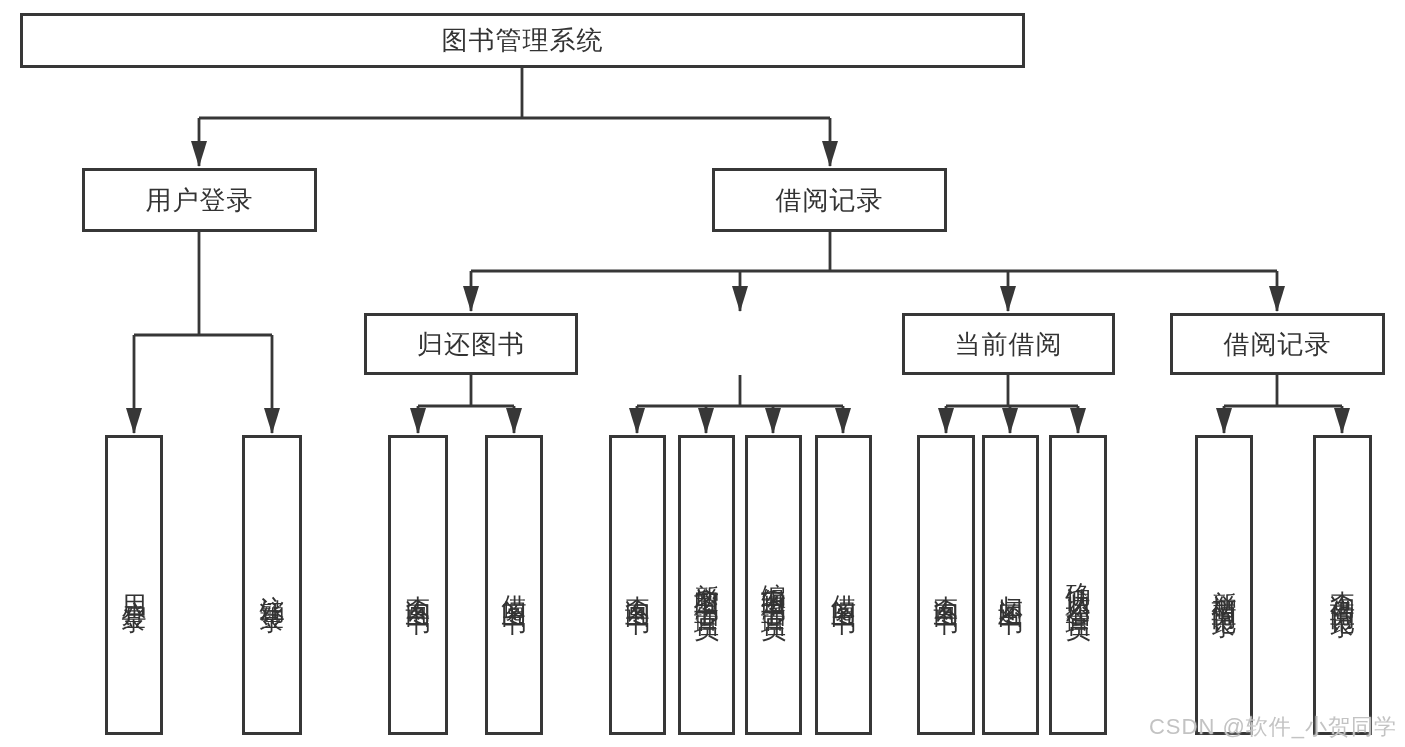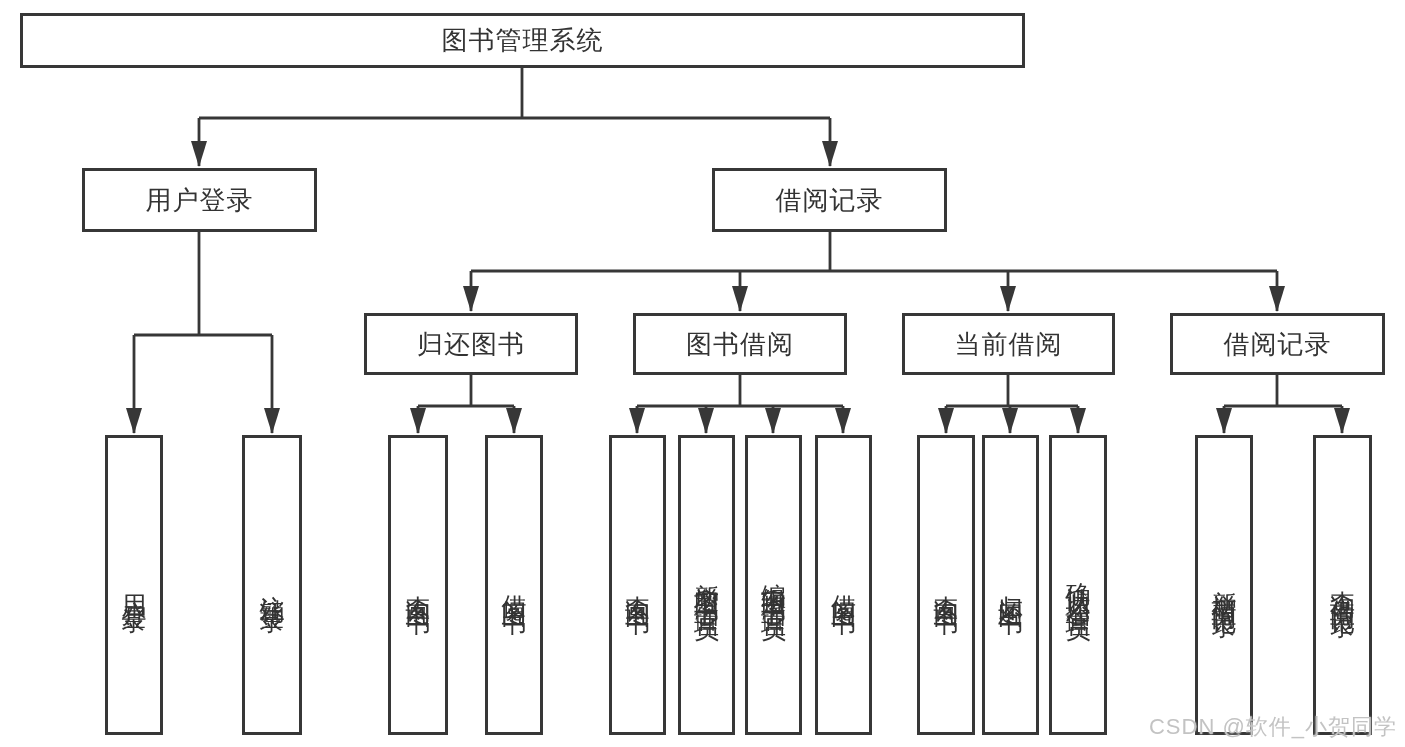--- a/index.html
+++ b/index.html
@@ -110,23 +110,20 @@
   <div class="node h" style="left:82px;top:168px;width:235px;height:64px">
     <span>用户登录</span>
   </div>
   <div class="node h" style="left:712px;top:168px;width:235px;height:64px">
     <span>借阅记录</span>
   </div>
 
   <div class="node h" style="left:364px;top:313px;width:214px;height:62px">
     <span>归还图书</span>
   </div>
-  <div class="node h" style="left:633px;top:313px;width:214px;height:62px">
-    <span>图书借阅</span>
-  </div>
   <div class="node h" style="left:1170px;top:313px;width:215px;height:62px">
     <span>借阅记录</span>
   </div>
   <div class="node h" style="left:902px;top:313px;width:213px;height:62px">
     <span>当前借阅</span>
   </div>
 
   <div class="node v" style="left:105px;top:435px;width:58px;height:300px">
     <span>用户登录</span>
   </div>

